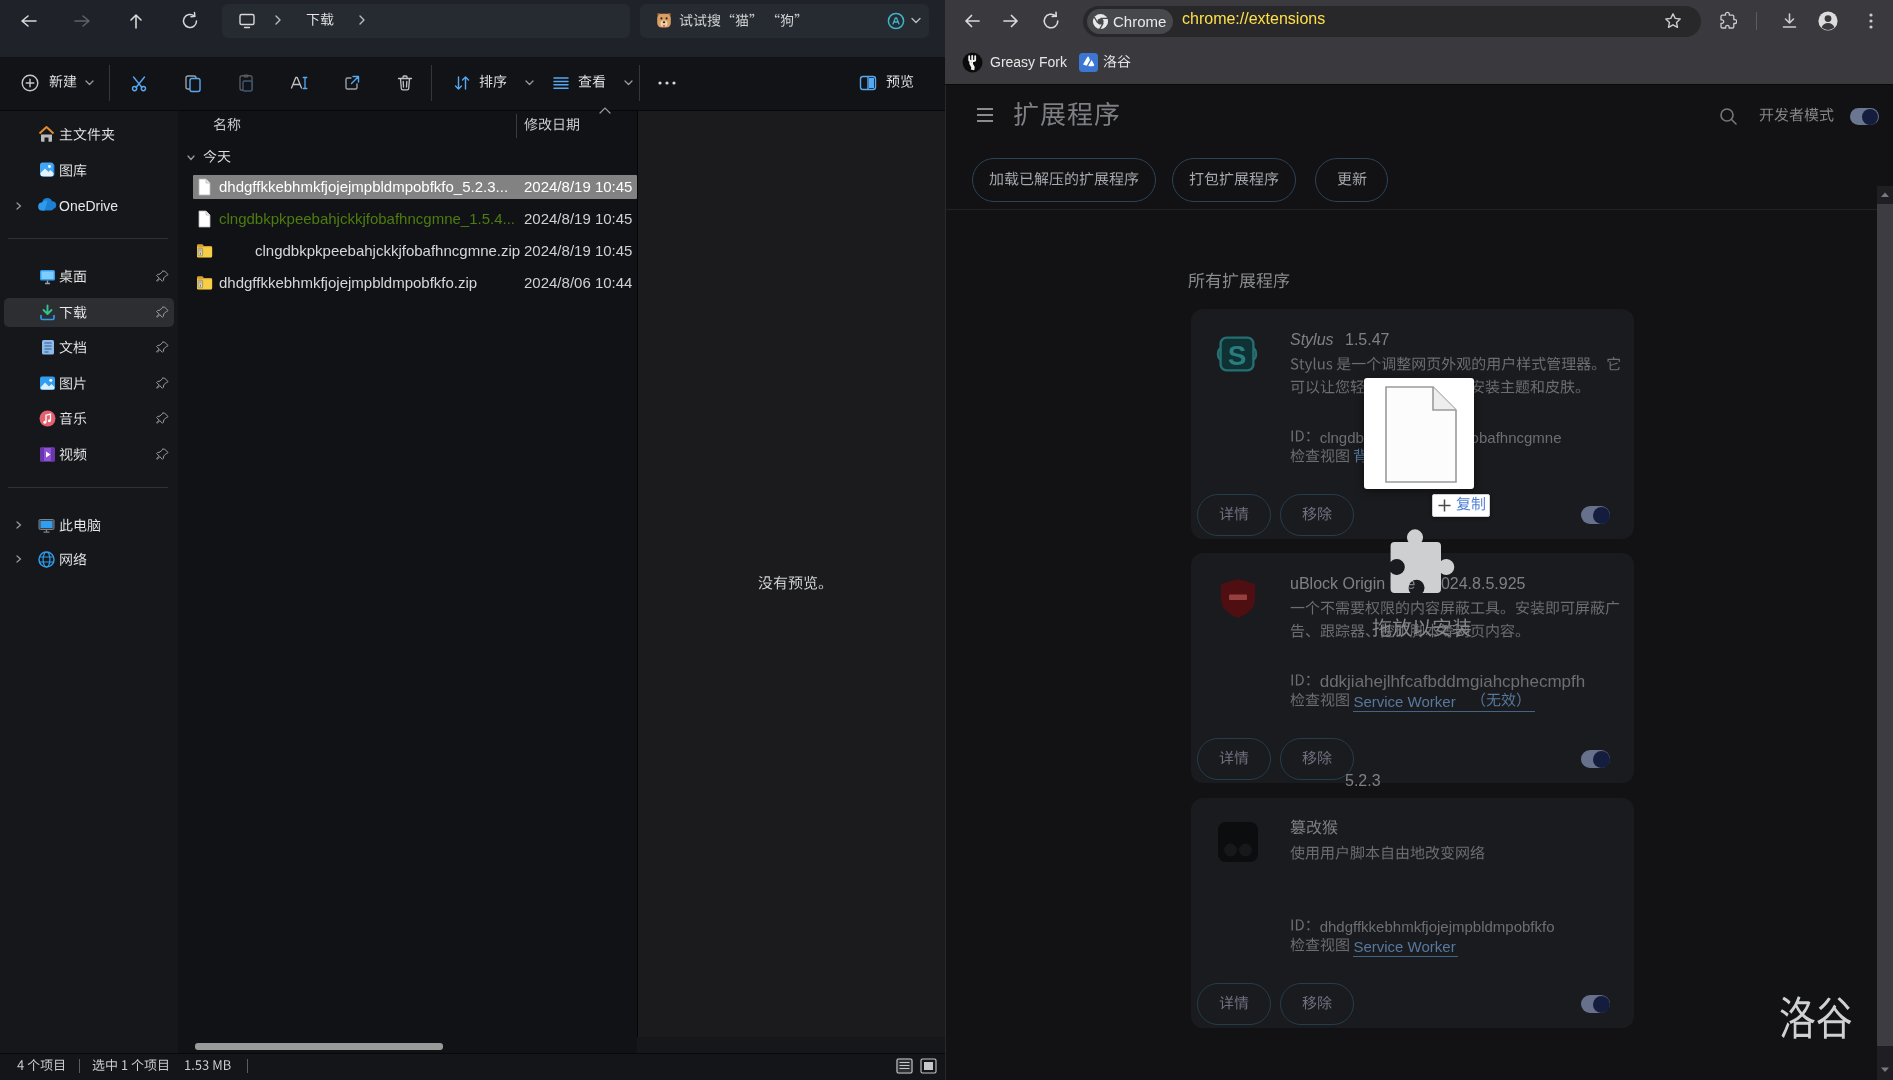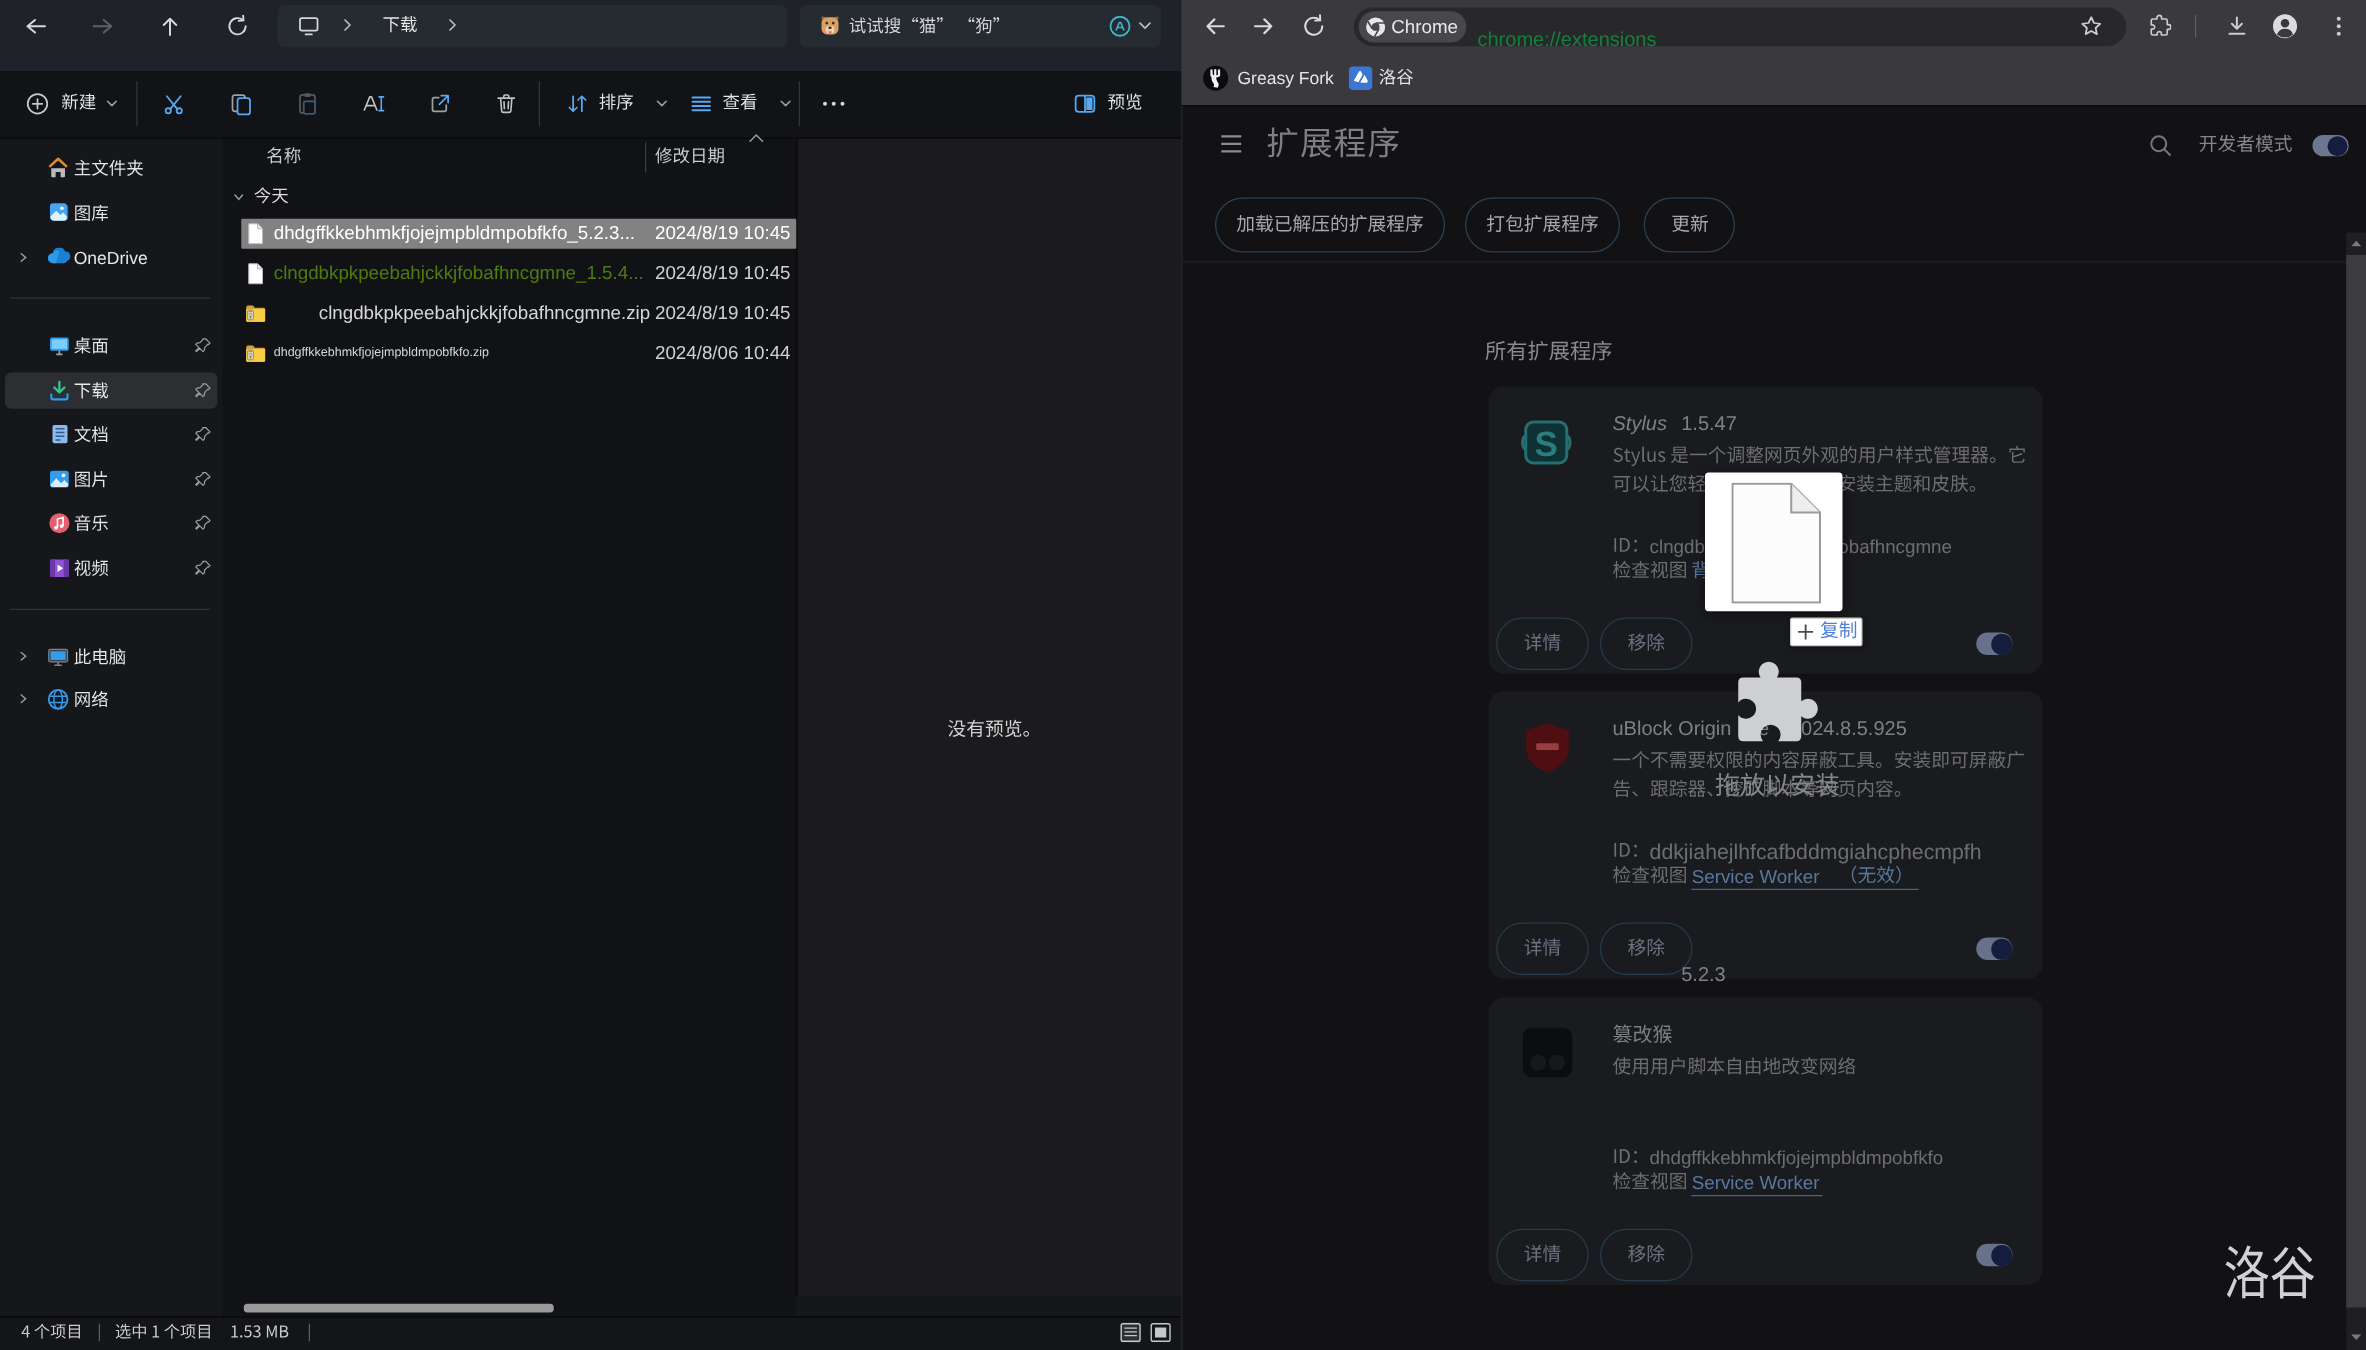--- a/index.html
+++ b/index.html
@@ -310,21 +310,21 @@
       <rect x="2.2" y="5.2" width="4.4" height="7.6" rx="0.6" fill="#e8e8e8" stroke="#8a7a30" stroke-width="0.7"></rect>
       <path d="M3 6.2 h2.8 M3 7.6 h2.8 M3 9 h2.8" stroke="#8a7a30" stroke-width="0.6"></path>
       <rect x="3.7" y="9.8" width="1.4" height="2" fill="#8a7a30"></rect>
     </svg>
     <div style="position:absolute;left:219.0px;top:179.2px;font-size:15.0px;line-height:15.0px;color:#ffffff;white-space:pre;">dhdgffkkebhmkfjojejmpbldmpobfkfo_5.2.3...</div>
     <div style="position:absolute;left:524.0px;top:179.2px;font-size:15.0px;line-height:15.0px;color:#ffffff;white-space:pre;">2024/8/19 10:45</div>
     <div style="position:absolute;left:219.0px;top:211.2px;font-size:15.0px;line-height:15.0px;color:#4d7c0f;white-space:pre;">clngdbkpkpeebahjckkjfobafhncgmne_1.5.4...</div>
     <div style="position:absolute;left:524.0px;top:211.2px;font-size:15.0px;line-height:15.0px;color:#cfd0d2;white-space:pre;">2024/8/19 10:45</div>
     <div style="position:absolute;left:219.0px;top:243.2px;font-size:15.0px;line-height:15.0px;color:#d6d7d8;white-space:pre;margin-left:36px;">clngdbkpkpeebahjckkjfobafhncgmne.zip</div>
     <div style="position:absolute;left:524.0px;top:243.2px;font-size:15.0px;line-height:15.0px;color:#cfd0d2;white-space:pre;">2024/8/19 10:45</div>
-    <div style="position:absolute;left:219.0px;top:275.2px;font-size:10px;line-height:15.0px;color:#d6d7d8;white-space:pre;">dhdgffkkebhmkfjojejmpbldmpobfkfo.zip</div>
+    <div style="position:absolute;left:219.0px;top:275.2px;font-size:15.0px;line-height:15.0px;color:#d6d7d8;white-space:pre;">dhdgffkkebhmkfjojejmpbldmpobfkfo.zip</div>
     <div style="position:absolute;left:524.0px;top:275.2px;font-size:15.0px;line-height:15.0px;color:#cfd0d2;white-space:pre;">2024/8/06 10:44</div>
     <svg style="position:absolute;left:758.0px;top:576.5px;overflow:visible" width="76" height="15" fill="#d4d5d6">
       <use href="#g44" transform="translate(0.0 11.4) scale(0.0150 -0.0150)"></use>
       <use href="#g45" transform="translate(15.0 11.4) scale(0.0150 -0.0150)"></use>
       <use href="#g15" transform="translate(30.0 11.4) scale(0.0150 -0.0150)"></use>
       <use href="#g16" transform="translate(45.0 11.4) scale(0.0150 -0.0150)"></use>
       <use href="#g46" transform="translate(60.0 11.4) scale(0.0150 -0.0150)"></use>
     </svg>
     <div style="position:absolute;left:195px;top:1043px;width:248px;height:7px;background:#9a9a9a;border-radius:3px;"></div>
     <svg style="position:absolute;left:17.0px;top:1059.5px;overflow:visible" width="50" height="13" fill="#cdced0">
@@ -371,21 +371,21 @@
       <path d="M16.8 10 a6.8 6.8 0 1 1 -2.3-5.1 M15 1.2 l0.2 4 -4 0.3" stroke="#d9dadb" stroke-width="1.6" fill="none" stroke-linecap="round"></path>
     </svg>
     <div style="position:absolute;left:1083px;top:6px;width:618px;height:31px;background:#28282b;border-radius:16px;"></div>
     <div style="position:absolute;left:1087px;top:9px;width:86px;height:25px;background:#47484c;border-radius:13px;"></div>
     <svg style="position:absolute;left:1092px;top:13px;" width="17" height="17" viewBox="0 0 17 17">
       <circle cx="8.5" cy="8.5" r="7.6" fill="#e8e8e8"></circle>
       <circle cx="8.5" cy="8.5" r="3.1" fill="#47484c"></circle>
       <path d="M8.5 5.4 h7.4 M5.8 10 L2.2 4 M11.2 10.1 l-3.6 6.2" stroke="#47484c" stroke-width="1.3"></path>
     </svg>
     <div style="position:absolute;left:1113.0px;top:13.7px;font-size:15.0px;line-height:15.0px;color:#e9e9ea;white-space:pre;">Chrome</div>
-    <div style="position:absolute;left:1182.0px;top:25px;font-size:16.0px;line-height:16.0px;color:#15803d;white-space:pre;text-align:center;">chrome://extensions</div>
+    <div style="position:absolute;left:1182.0px;top:11px;font-size:16.0px;line-height:16.0px;color:#fde047;white-space:pre;text-align:center;">chrome://extensions</div>
     <svg style="position:absolute;left:1664px;top:12px;" width="18" height="18" viewBox="0 0 18 18">
       <path d="M9 1.8 l2.2 4.6 5 0.6 -3.7 3.4 1 4.9 -4.5-2.5 -4.5 2.5 1-4.9 -3.7-3.4 5-0.6 Z" stroke="#cbcccd" stroke-width="1.4" fill="none" stroke-linejoin="round"></path>
     </svg>
     <svg style="position:absolute;left:1718px;top:11px;" width="19" height="19" viewBox="0 0 19 19">
       <path d="M7.5 3.2 a1.9 1.9 0 0 1 3.8 0 v1 h3.2 a1.3 1.3 0 0 1 1.3 1.3 v3.2 h1 a1.9 1.9 0 0 1 0 3.8 h-1 v3.2 a1.3 1.3 0 0 1 -1.3 1.3 h-3.4 v-1 a1.7 1.7 0 0 0 -3.4 0 v1 H4.3 A1.3 1.3 0 0 1 3 15.7 v-3.4 h1 a1.7 1.7 0 0 0 0-3.4 H3 V5.5 a1.3 1.3 0 0 1 1.3-1.3 h3.2 Z" stroke="#cbcccd" stroke-width="1.3" fill="none" stroke-linejoin="round"></path>
     </svg>
     <div style="position:absolute;left:1756px;top:12px;width:1px;height:18px;background:#5c5c60;border-radius:0px;"></div>
     <svg style="position:absolute;left:1780px;top:11px;" width="19" height="19" viewBox="0 0 19 19">
       <path d="M9.5 3 v8.5 M5.5 8 l4 4 4-4" stroke="#cbcccd" stroke-width="1.6" fill="none" stroke-linecap="round" stroke-linejoin="round"></path>
       <path d="M3.5 16 h12" stroke="#cbcccd" stroke-width="1.6" stroke-linecap="round"></path>

